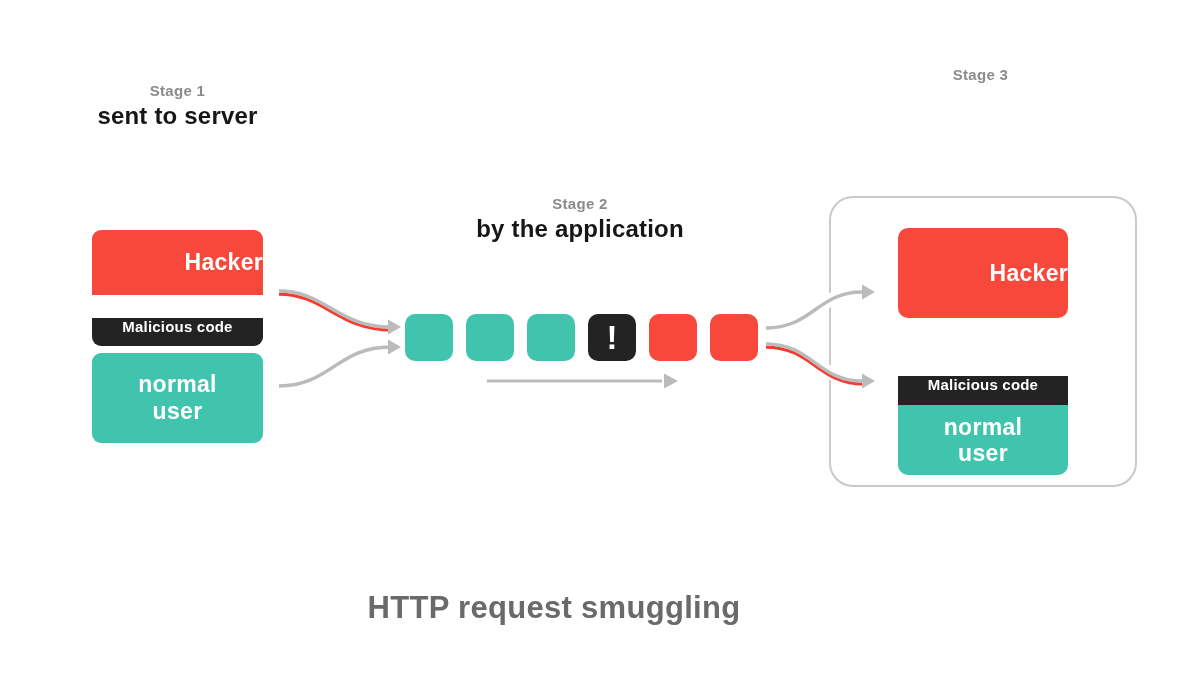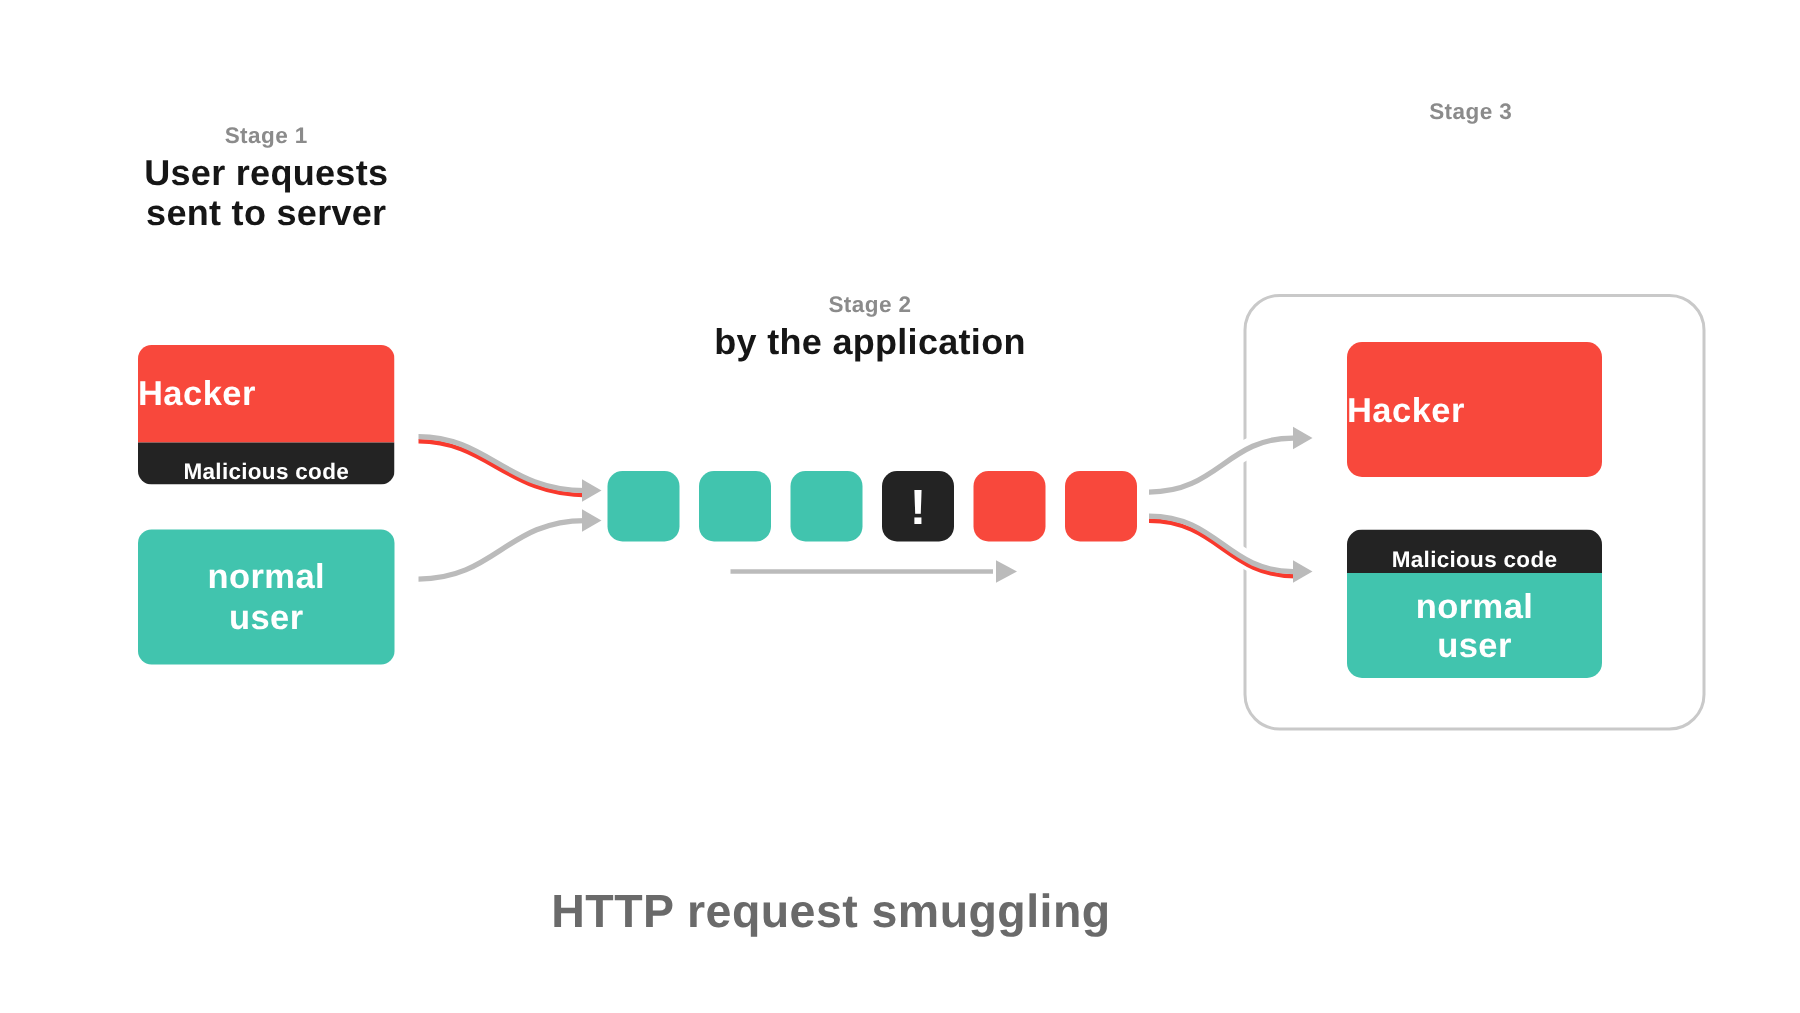--- a/index.html
+++ b/index.html
@@ -16,31 +16,31 @@
     letter-spacing:.3px;margin-bottom:3px;margin-top:16px;
   }
   .stage-heading{
     font-size:24px;font-weight:bold;color:var(--heading-text);line-height:27px;
     letter-spacing:.2px;
   }
 
   
   .unit{border-radius:9px;overflow:hidden;}
   .red-box{
-    background:var(--red);color:#fff;display:flex;align-items:center;justify-content:flex-start;
+    background:var(--red);color:#fff;display:flex;align-items:center;justify-content:flex-end;
     font-weight:bold;font-size:23px;letter-spacing:.3px;
   }
   .teal-box{
     background:var(--teal);color:#fff;display:flex;flex-direction:column;
     align-items:center;justify-content:center;font-weight:bold;font-size:23px;
     line-height:27px;letter-spacing:.3px;
   }
   .black-bar{
-    background:var(--dark);color:#fff;display:flex;align-items:flex-end;justify-content:center;
-    font-weight:bold;font-size:15px;letter-spacing:.2px;
+    background:var(--dark);color:#fff;display:flex;align-items:flex-start;justify-content:center;
+    font-weight:bold;font-size:15px;letter-spacing:.2px;margin-top:23px;
   }
 
   
   .queue{display:flex;gap:13px;}
   .sq{width:48px;height:47px;border-radius:10px;}
   .sq-teal{background:var(--teal);}
   .sq-red{background:var(--red);}
   .sq-alert{
     background:var(--dark);display:flex;align-items:center;justify-content:center;
     color:#fff;font-weight:bold;font-size:33px;
@@ -66,21 +66,20 @@
   }
 </style>
 </head>
 <body>
 
 <div id="canvas">
 
   <div class="abs stage-block" style="left:40px;top:66px;width:275px;">
     <div class="stage-label">Stage 1</div>
     <div class="stage-heading">
-      <div>User requests</div>
       <div>sent to server</div>
     </div>
   </div>
 
   <div class="abs stage-block" style="left:430px;top:179px;width:300px;">
     <div class="stage-label">Stage 2</div>
     <div class="stage-heading">
       <div>by the application</div>
     </div>
   </div>

